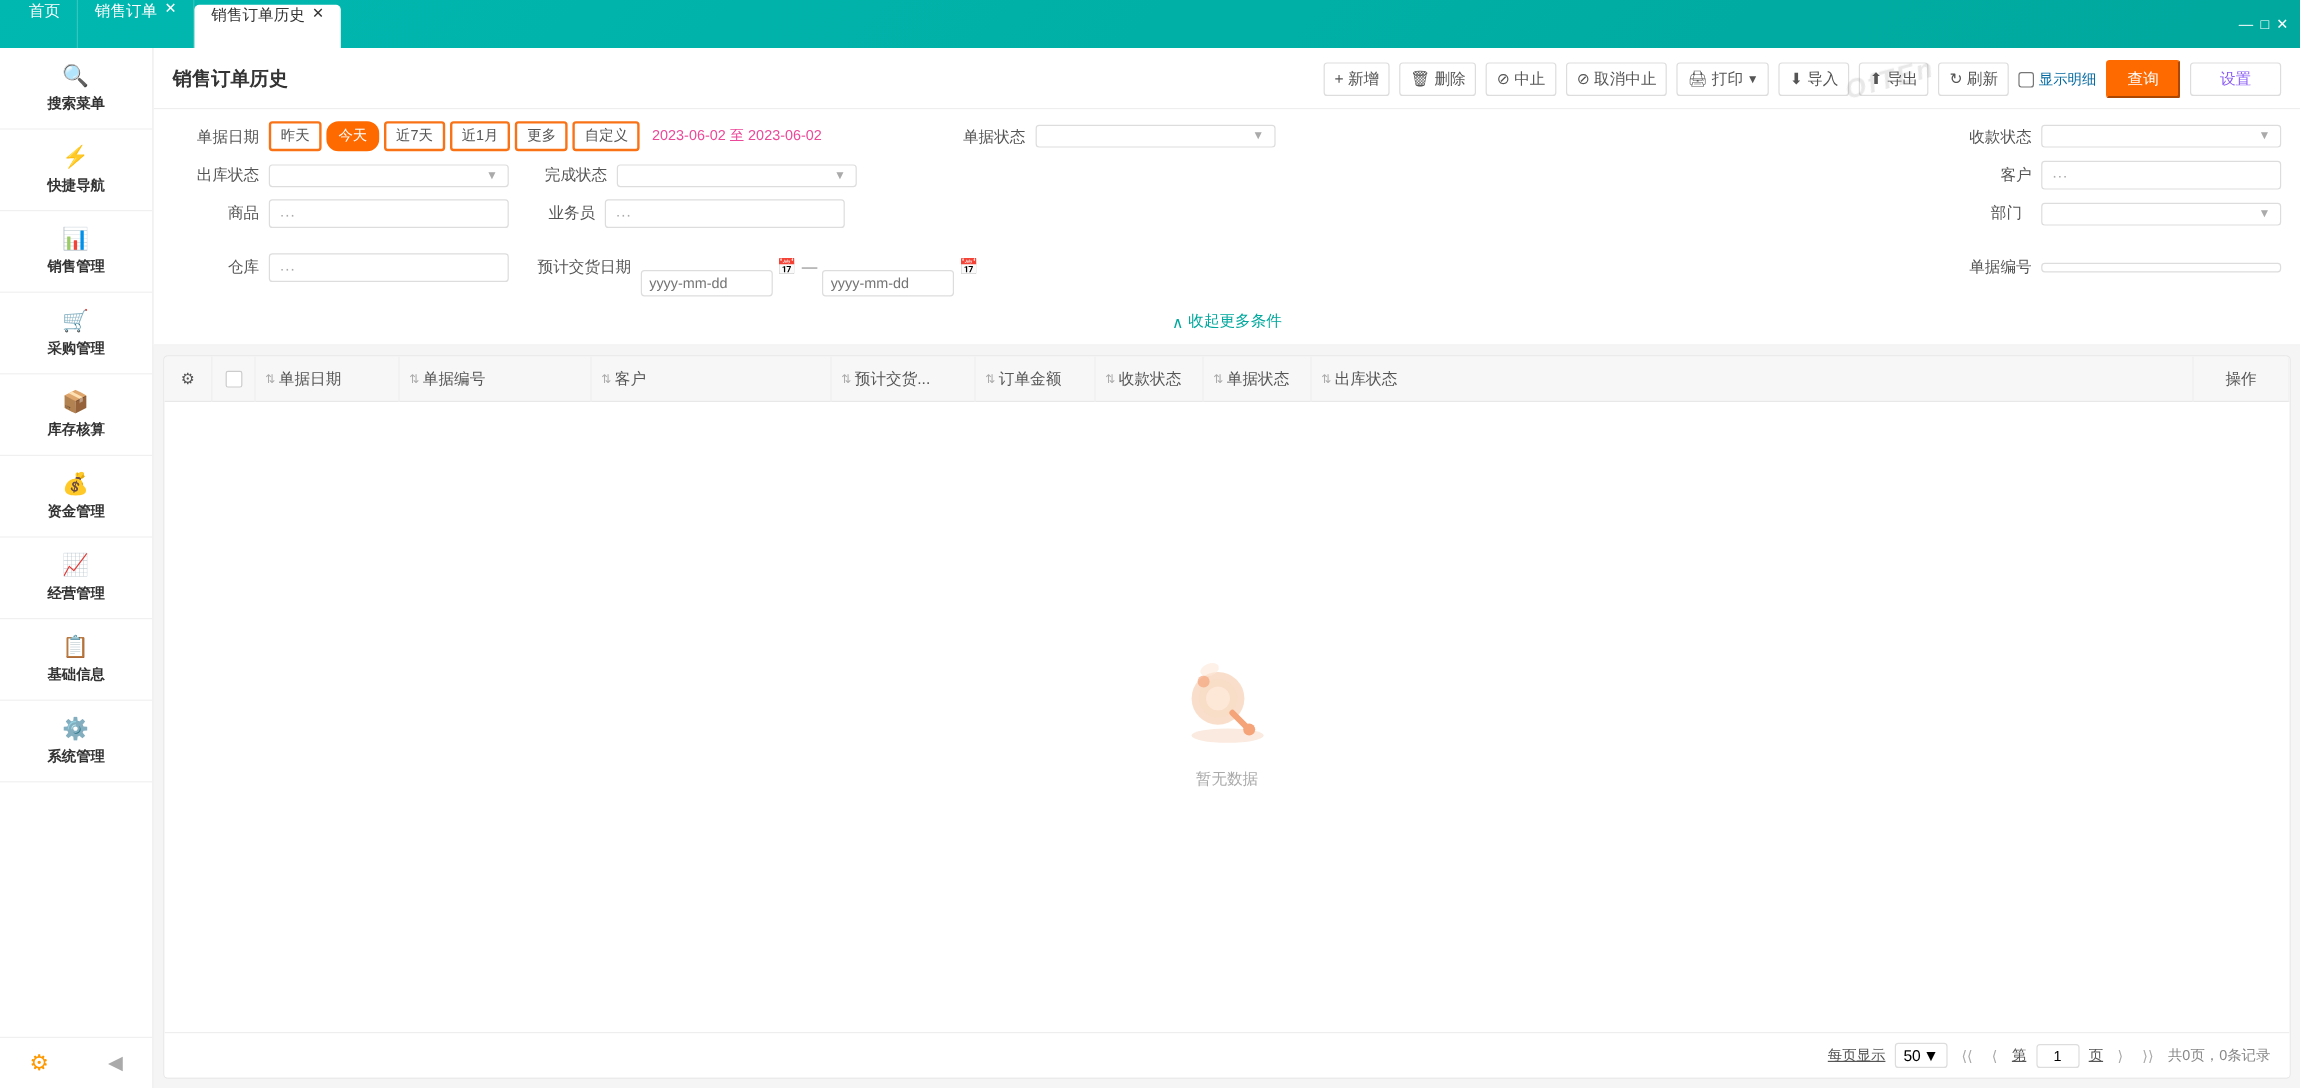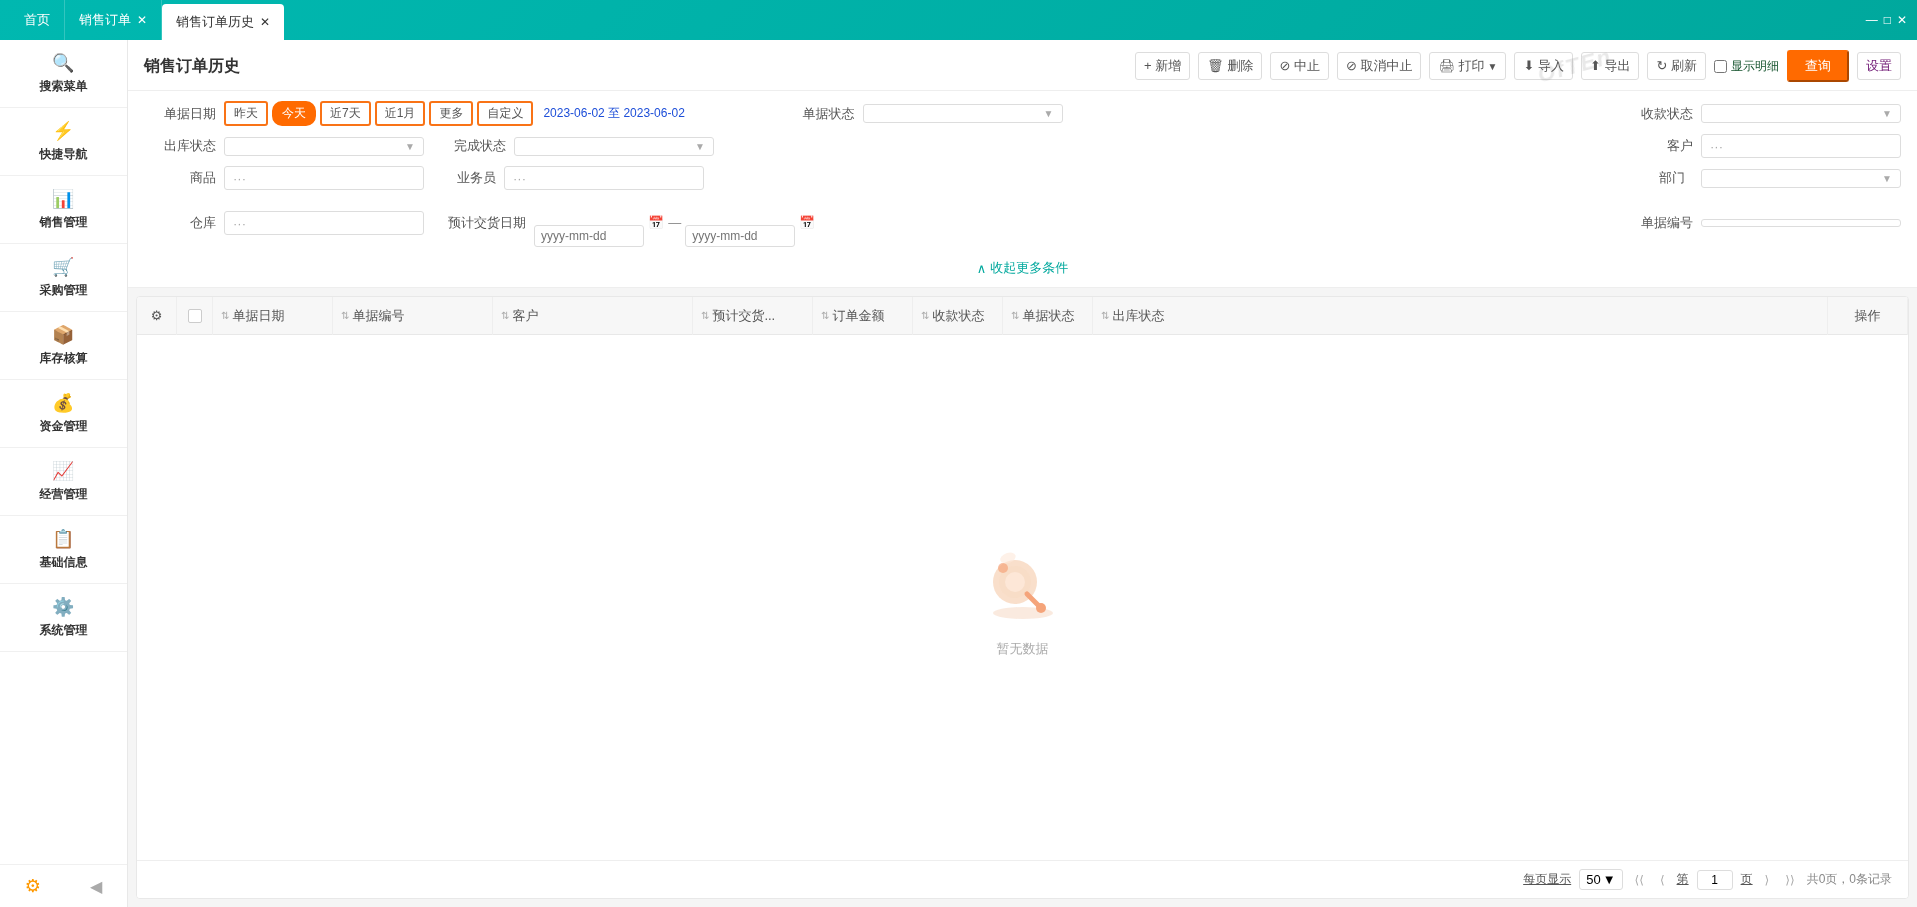--- a/index.html
+++ b/index.html
@@ -10,21 +10,20 @@
       height: 40px;
       background: linear-gradient(135deg, #00b8b0 0%, #00a89d 100%);
       display: flex;
       align-items: center;
       padding: 0 0 0 10px;
       flex-shrink: 0;
     }
     .tab-item {
       height: 40px;
       display: flex;
-      align-items: center;
       padding: 0 14px;
       color: #fff;
       cursor: pointer;
       font-size: 13px;
       white-space: nowrap;
       border-right: 1px solid rgba(255,255,255,0.2);
     }
     .tab-item.active {
       background: #fff;
       color: #333;
@@ -133,23 +132,23 @@
       color: #fff;
       border-color: #ff6a00;
       padding: 5px 16px;
       border-radius: 3px;
       cursor: pointer;
       font-size: 13px;
       font-weight: 500;
     }
     .btn-settings {
       background: #fff;
-      color: #701a75;
+      color: #8b5cf6;
       border: 1px solid #ddd;
-      padding: 4px 8px;
+      padding: 4px 24px;
       border-radius: 3px;
       cursor: pointer;
       font-size: 13px;
     }
 
     
     .filter-section {
       background: #fff;
       padding: 10px 16px;
       border-bottom: 1px solid #eee;
@@ -189,21 +188,21 @@
       color: #555;
     }
     .date-btn.active {
       background: #ff6a00;
       color: #fff;
       border-color: #ff6a00;
       border-radius: 10px;
     }
     .date-range-text {
       font-size: 12px;
-      color: #1d4ed8;
+      color: #ec4899;
       margin-left: 6px;
     }
     .filter-select {
       display: flex;
       align-items: center;
       border: 1px solid #ddd;
       border-radius: 3px;
       padding: 3px 8px;
       background: #fff;
       cursor: pointer;
@@ -451,21 +450,21 @@
           <span>⬇ 导入</span>
         </button>
         <button class="toolbar-btn">
           <span>⬆ 导出</span>
         </button>
         <button class="toolbar-btn">
           <span>↻ 刷新</span>
         </button>
         <label style="display:flex;align-items:center;gap:4px;cursor:pointer;">
           <input type="checkbox" style="cursor: pointer;">
-          <span style="font-size:12px;color:#14532d;">显示明细</span>
+          <span style="font-size:12px;color:#0369a1;">显示明细</span>
         </label>
         <button class="btn-query">
           <span>查询</span>
         </button>
         <button class="btn-settings">
           <span>设置</span>
         </button>
       </div>
     </div>
 

